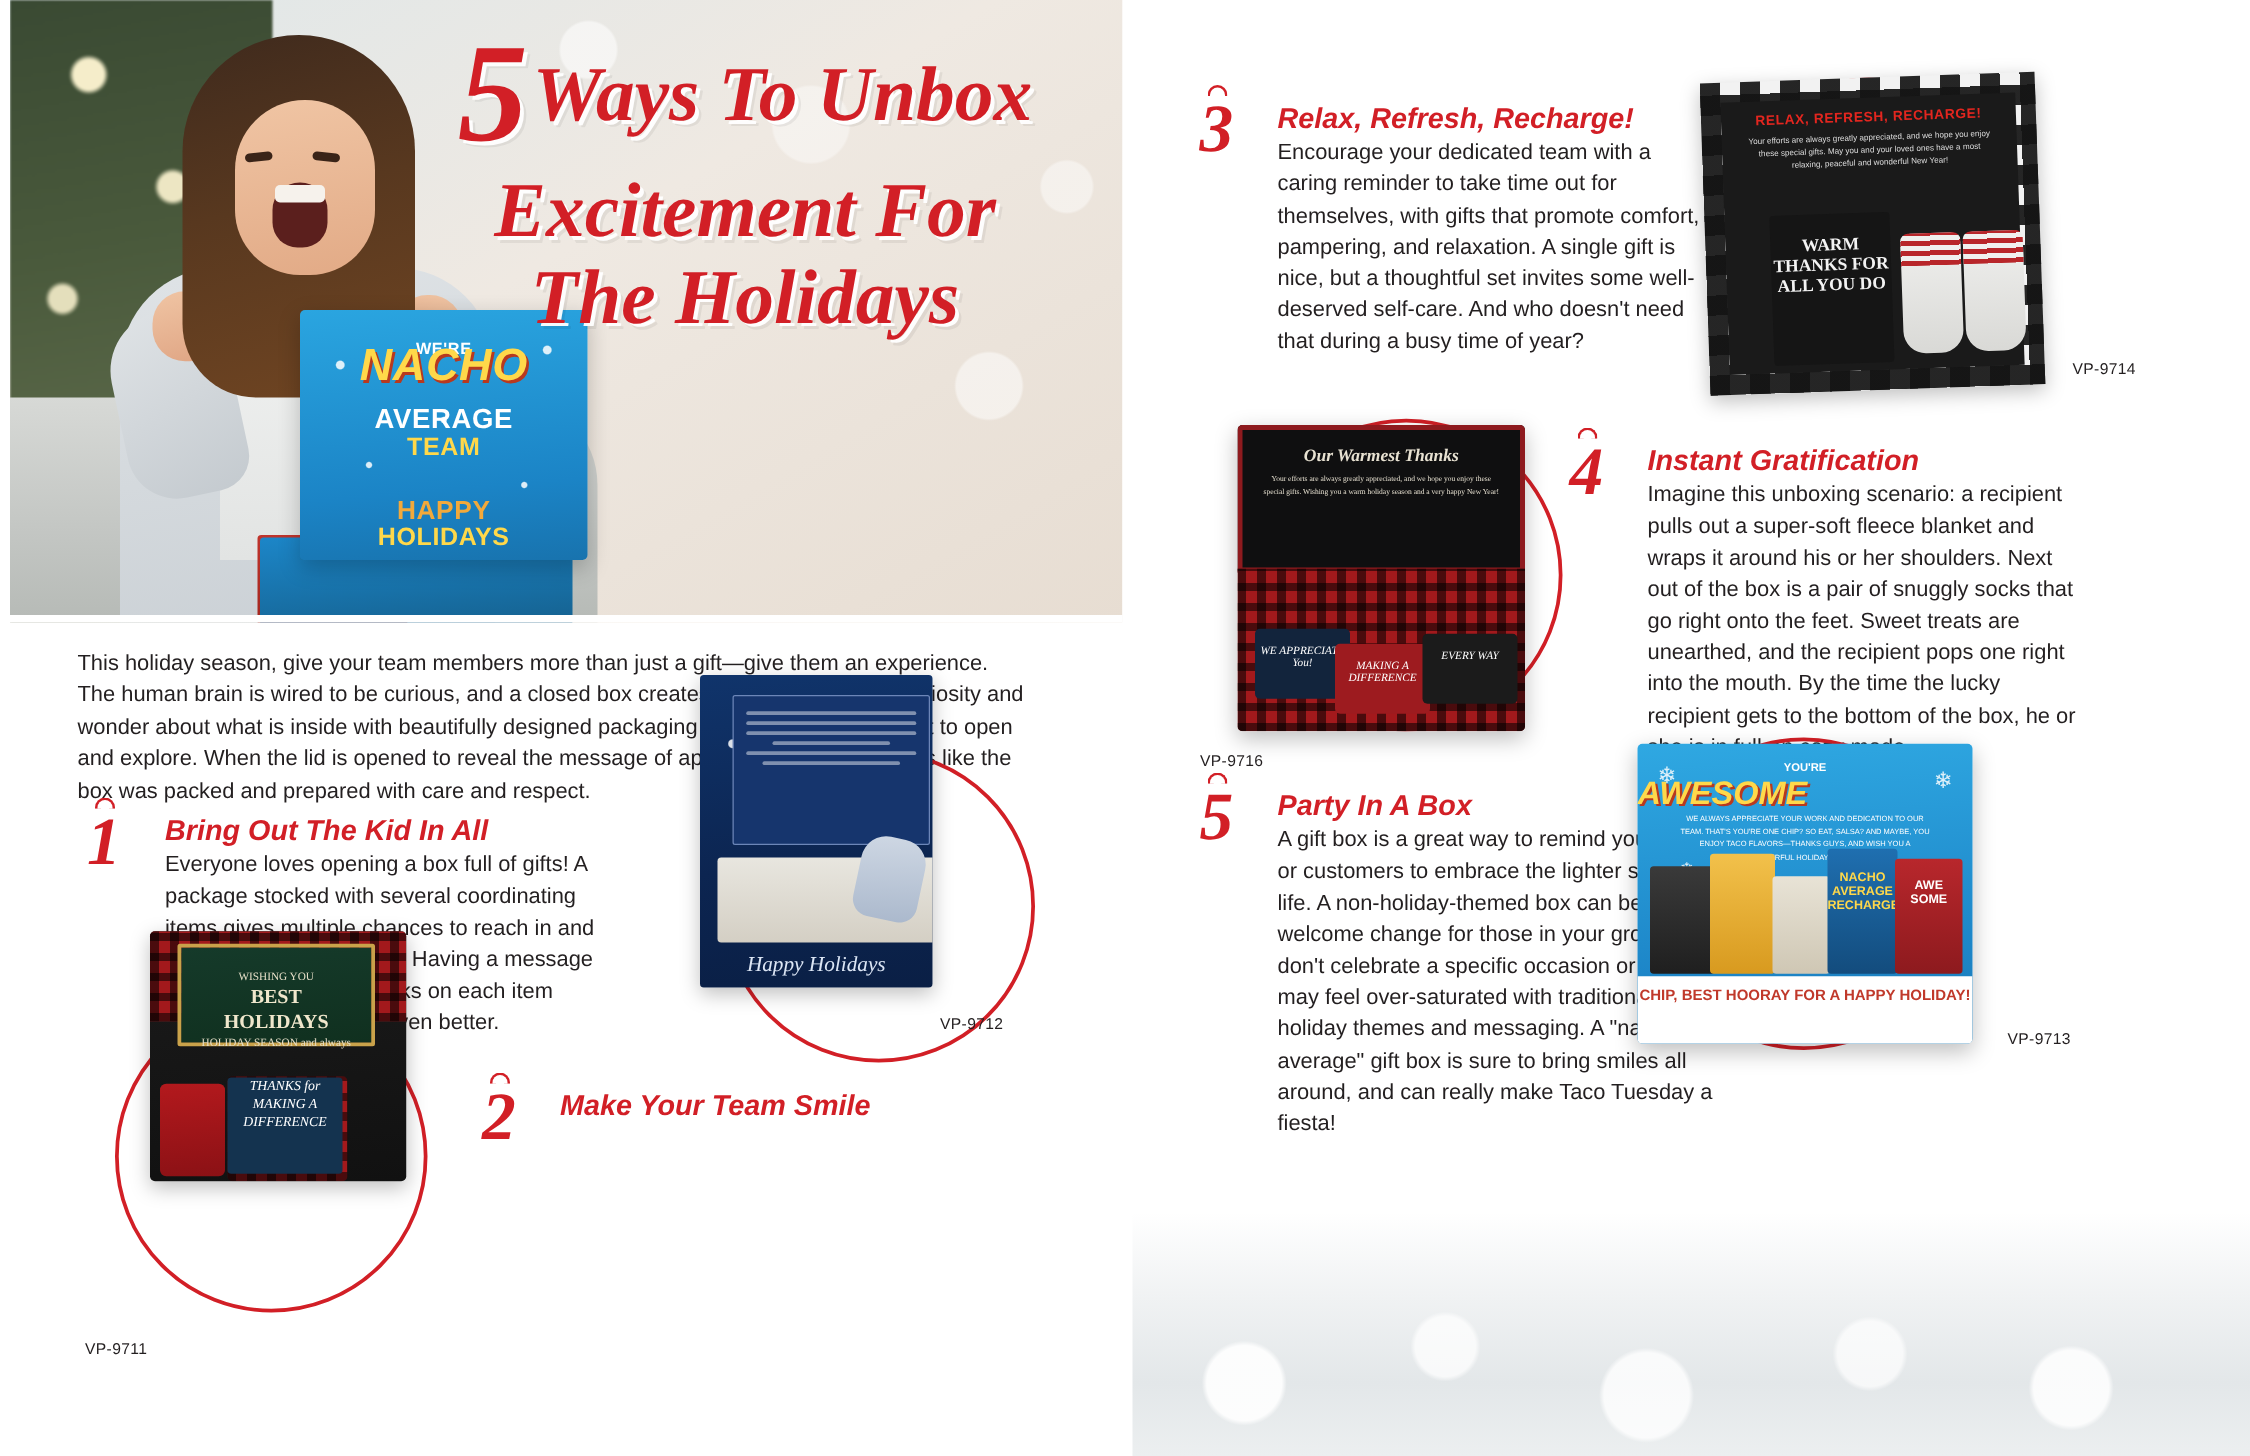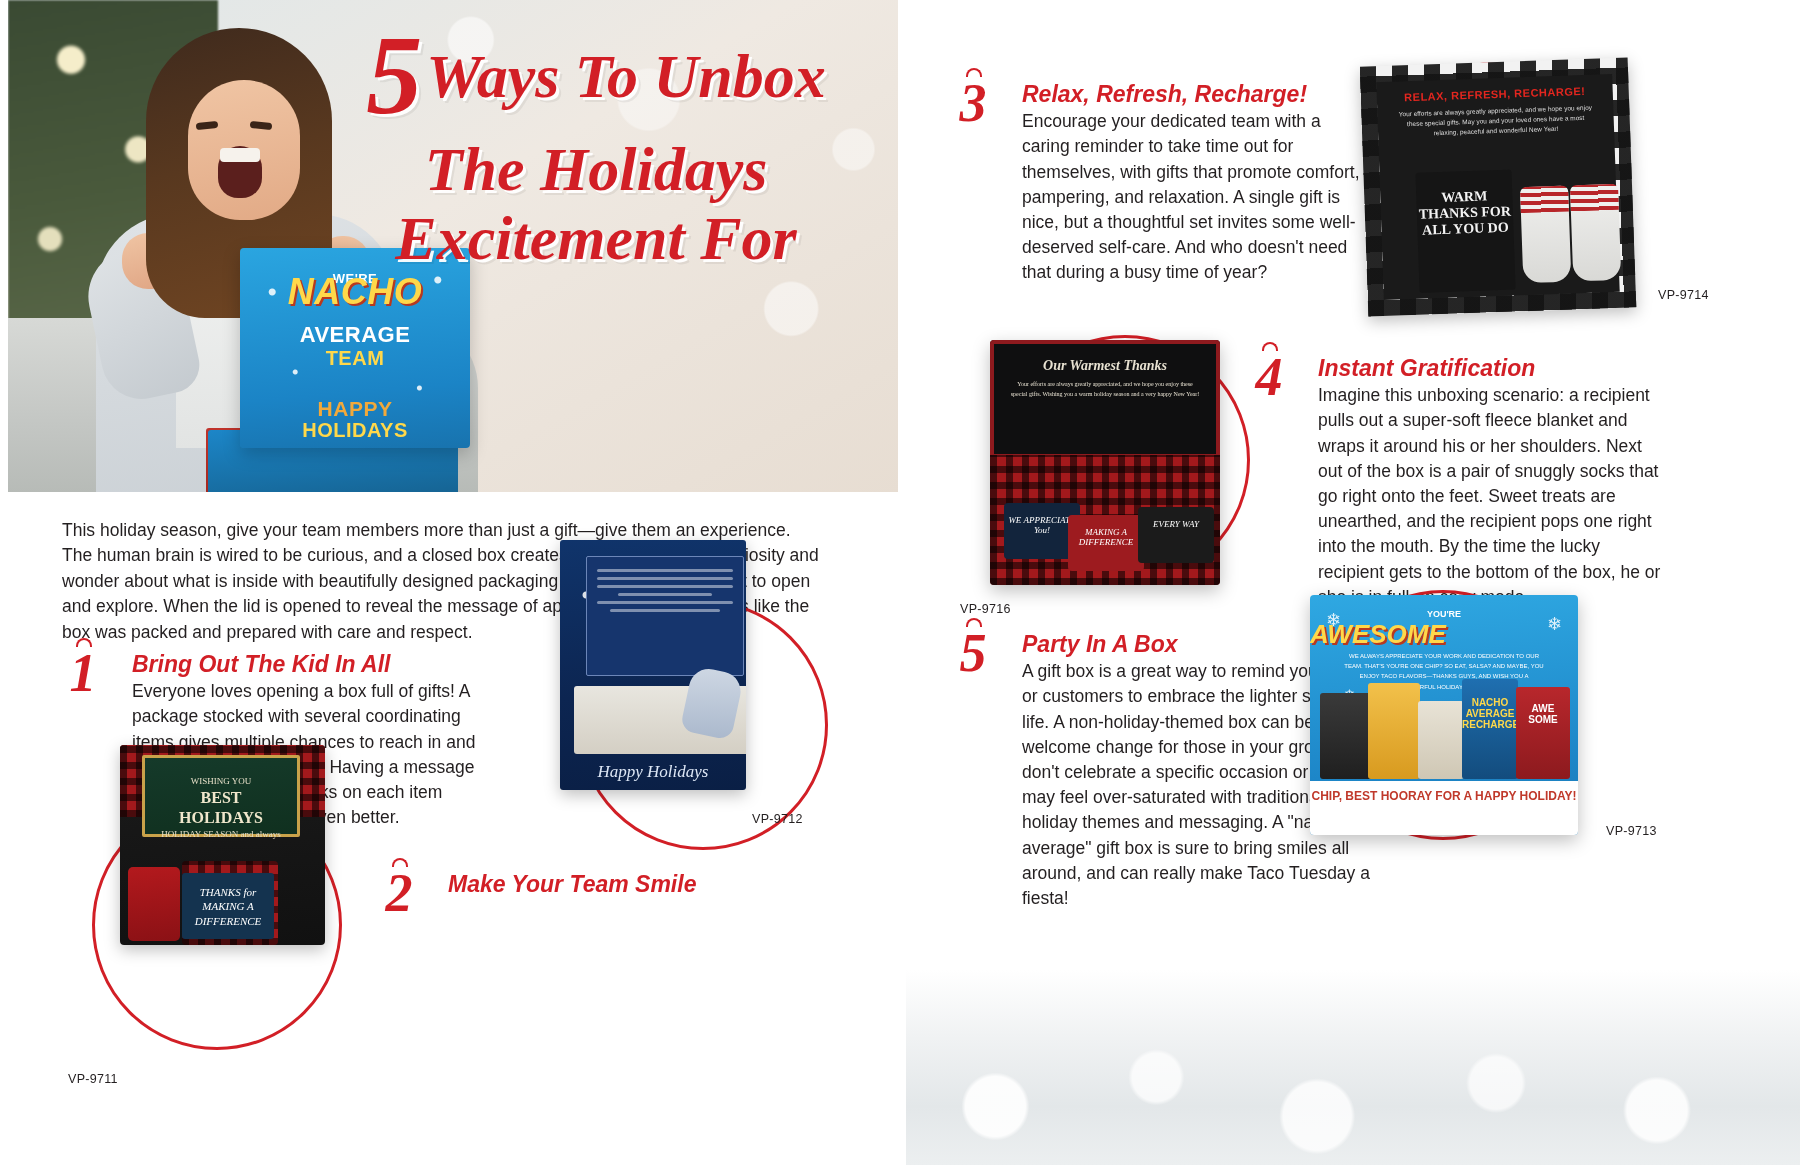--- a/index.html
+++ b/index.html
@@ -289,23 +289,23 @@
   .p9711 .mug {
     position: absolute; left: 8px; bottom: 4px; width: 52px; height: 74px;
     background: linear-gradient(175deg, #b3191d 0%, #8b1115 100%);
     border-radius: 5px;
   }
   .p9711 .blanket {
     position: absolute; left: 62px; bottom: 0; width: 96px; height: 84px;
     border-radius: 4px;
   }
   .p9711 .thanks {
-    position: absolute; left: 62px; bottom: 6px; width: 92px; height: 66px;
+    position: absolute; left: 62px; bottom: 6px; width: 92px; height: 77px;
     background: #14334f; border-radius: 3px; color: #fff; text-align: center;
-    font-family: "Liberation Serif", serif; font-style: italic; font-size: 11px; padding-top: 12px; line-height: 1.3;
+    font-family: "Liberation Serif", serif; font-style: italic; font-size: 11px; padding-top: 0; line-height: 1.3;
   }
 
   
   .p9714 {
     left: 1364px; top: 62px; width: 268px; height: 250px;
     background-color: #f2f2f2;
     background-image:
       repeating-linear-gradient(0deg, rgba(20,20,20,.92) 0 16px, rgba(20,20,20,0) 16px 32px),
       repeating-linear-gradient(90deg, rgba(20,20,20,.92) 0 16px, rgba(20,20,20,0) 16px 32px);
     box-shadow: 0 5px 16px rgba(0,0,0,.25);
@@ -431,22 +431,22 @@
         <div class="hero-box-txt hb-avg">AVERAGE</div>
         <div class="hero-box-txt hb-team">TEAM</div>
         <div class="hero-box-txt hb-happy">HAPPY</div>
         <div class="hero-box-txt hb-holi">HOLIDAYS</div>
       </div>
 
       <div class="hero-title">
         <div class="ht-line ht-1">
           <span class="big5">5</span><span>Ways To Unbox</span>
         </div>
+        <div class="ht-line ht-2">Excitement For</div>
         <div class="ht-line ht-3">The Holidays</div>
-        <div class="ht-line ht-2">Excitement For</div>
       </div>
     </div>
     <div class="trim-bar"></div>
 
     <div class="left-body">This holiday season, give your team members more than just a gift—give them an experience. The human brain is wired to be curious, and a closed box creates anticipation. Pique curiosity and wonder about what is inside with beautifully designed packaging that invites the recipient to open and explore. When the lid is opened to reveal the message of appreciation inside, it feels like the box was packed and prepared with care and respect.</div>
 
     <div class="tip" style="left:62px; top:652px; width:420px;">
       <div class="ornament-cap" style="left:14px; top:-14px;"></div>
       <div class="tip-num" style="left:-8px; top:-6px;">1</div>
       <div style="margin-left:70px;">

